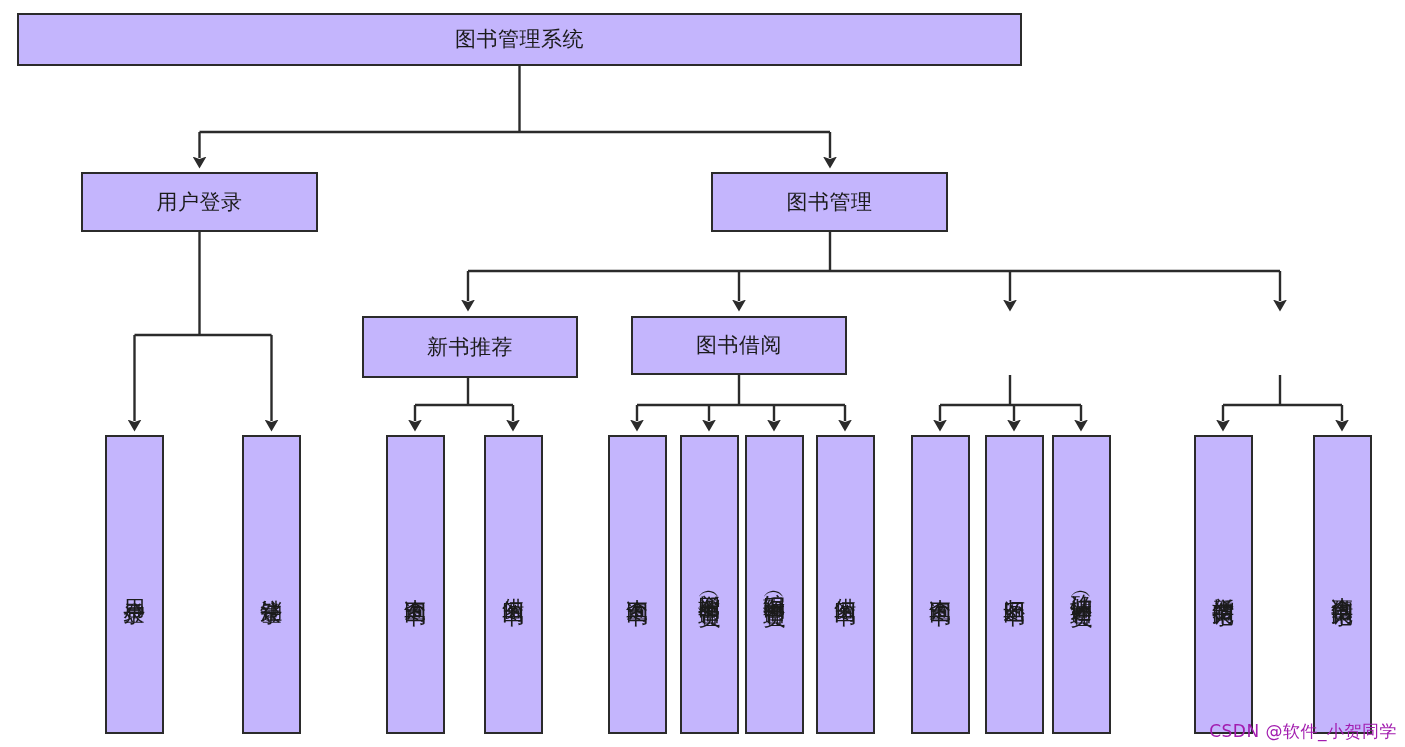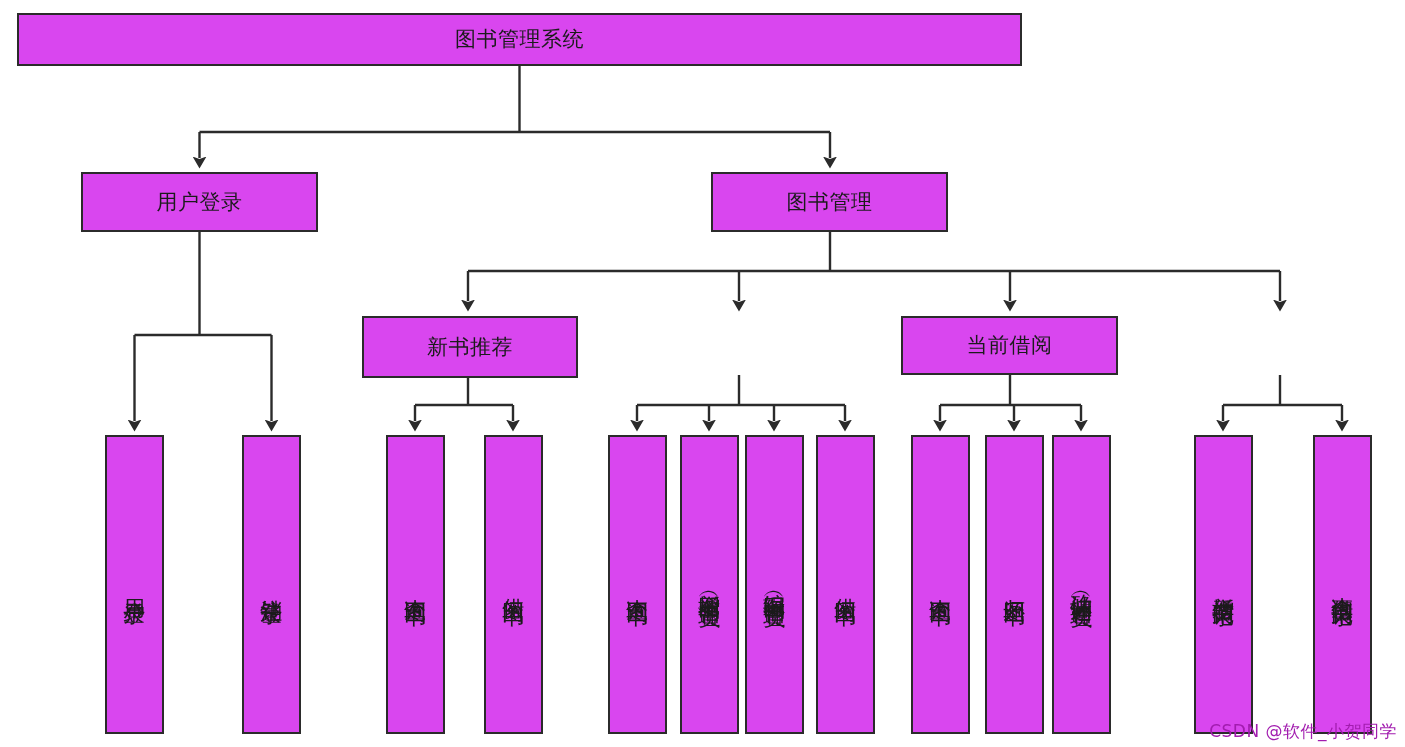--- a/index.html
+++ b/index.html
@@ -20,21 +20,21 @@
   svg#wires {
     position: absolute;
     left: 0;
     top: 0;
     width: 1405px;
     height: 747px;
   }
   .node {
     position: absolute;
     box-sizing: border-box;
-    background: #d946ef;
+    background: #c4b5fd;
     border: 2.2px solid #2b2b2b;
     display: flex;
     align-items: center;
     justify-content: center;
     color: #1b1b1b;
   }
   .node .label {
     font-size: 21px;
     line-height: 1.18;
     letter-spacing: 0.5px;
@@ -120,22 +120,22 @@
   <div class="node" style="left:81px; top:172px; width:237px; height:60px;">
     <span class="label">用户登录</span>
   </div>
   <div class="node" style="left:711px; top:172px; width:237px; height:60px;">
     <span class="label">图书管理</span>
   </div>
 
   <div class="node" style="left:362px; top:316px; width:216px; height:62px;">
     <span class="label">新书推荐</span>
   </div>
-  <div class="node" style="left:901px; top:316px; width:217px; height:59px;">
-    <span class="label">当前借阅</span>
+  <div class="node" style="left:631px; top:316px; width:216px; height:59px;">
+    <span class="label">图书借阅</span>
   </div>
 
   <div class="node vert" style="left:105px; top:435px; width:59px; height:299px;">
     <span class="label">用户登录</span>
   </div>
   <div class="node vert" style="left:242px; top:435px; width:59px; height:299px;">
     <span class="label">注销登录</span>
   </div>
 
   <div class="node vert" style="left:386px; top:435px; width:59px; height:299px;">

